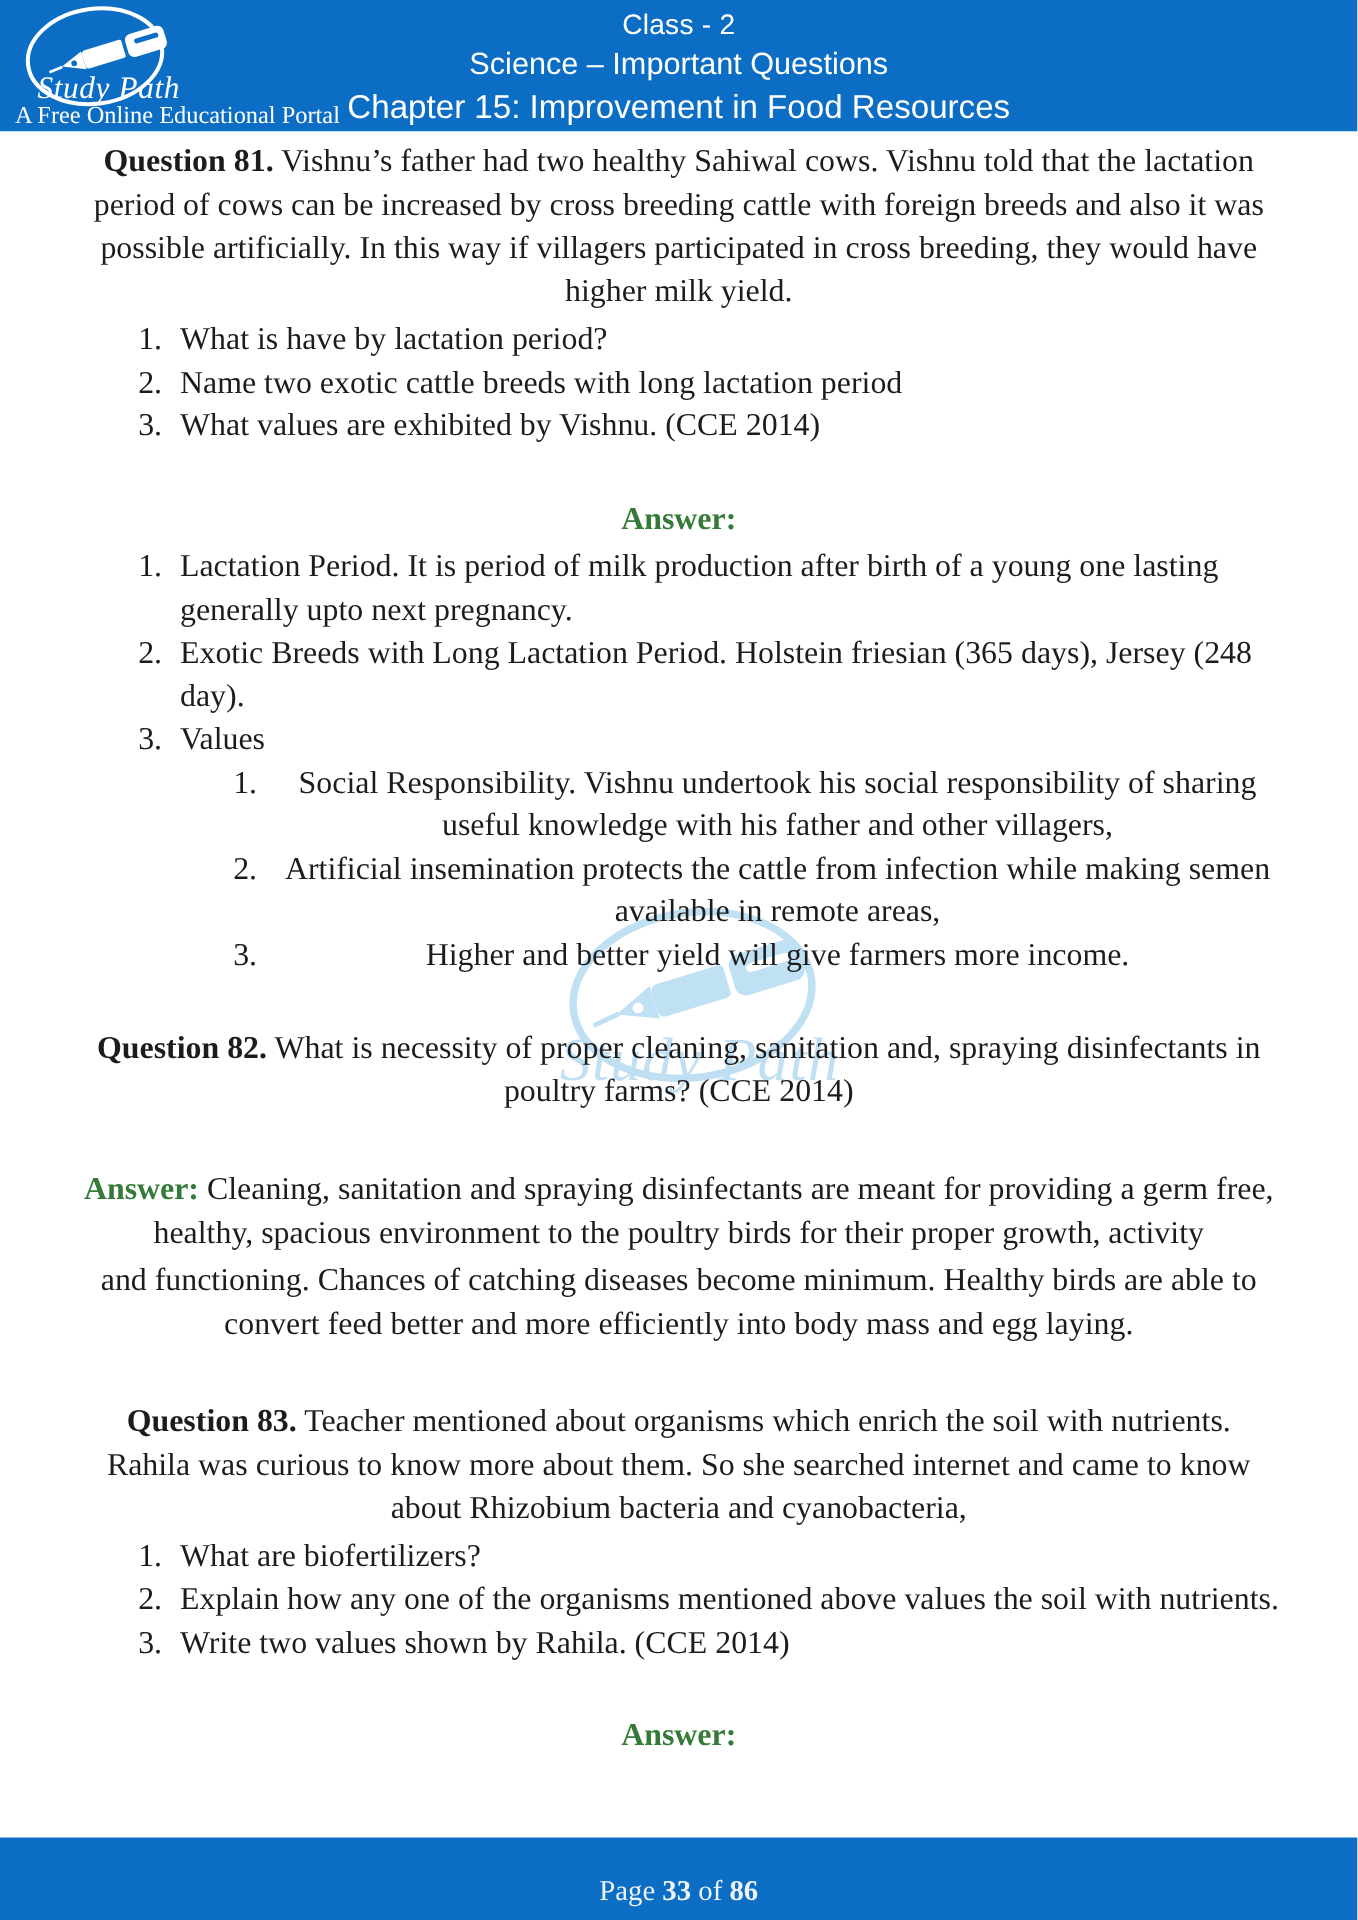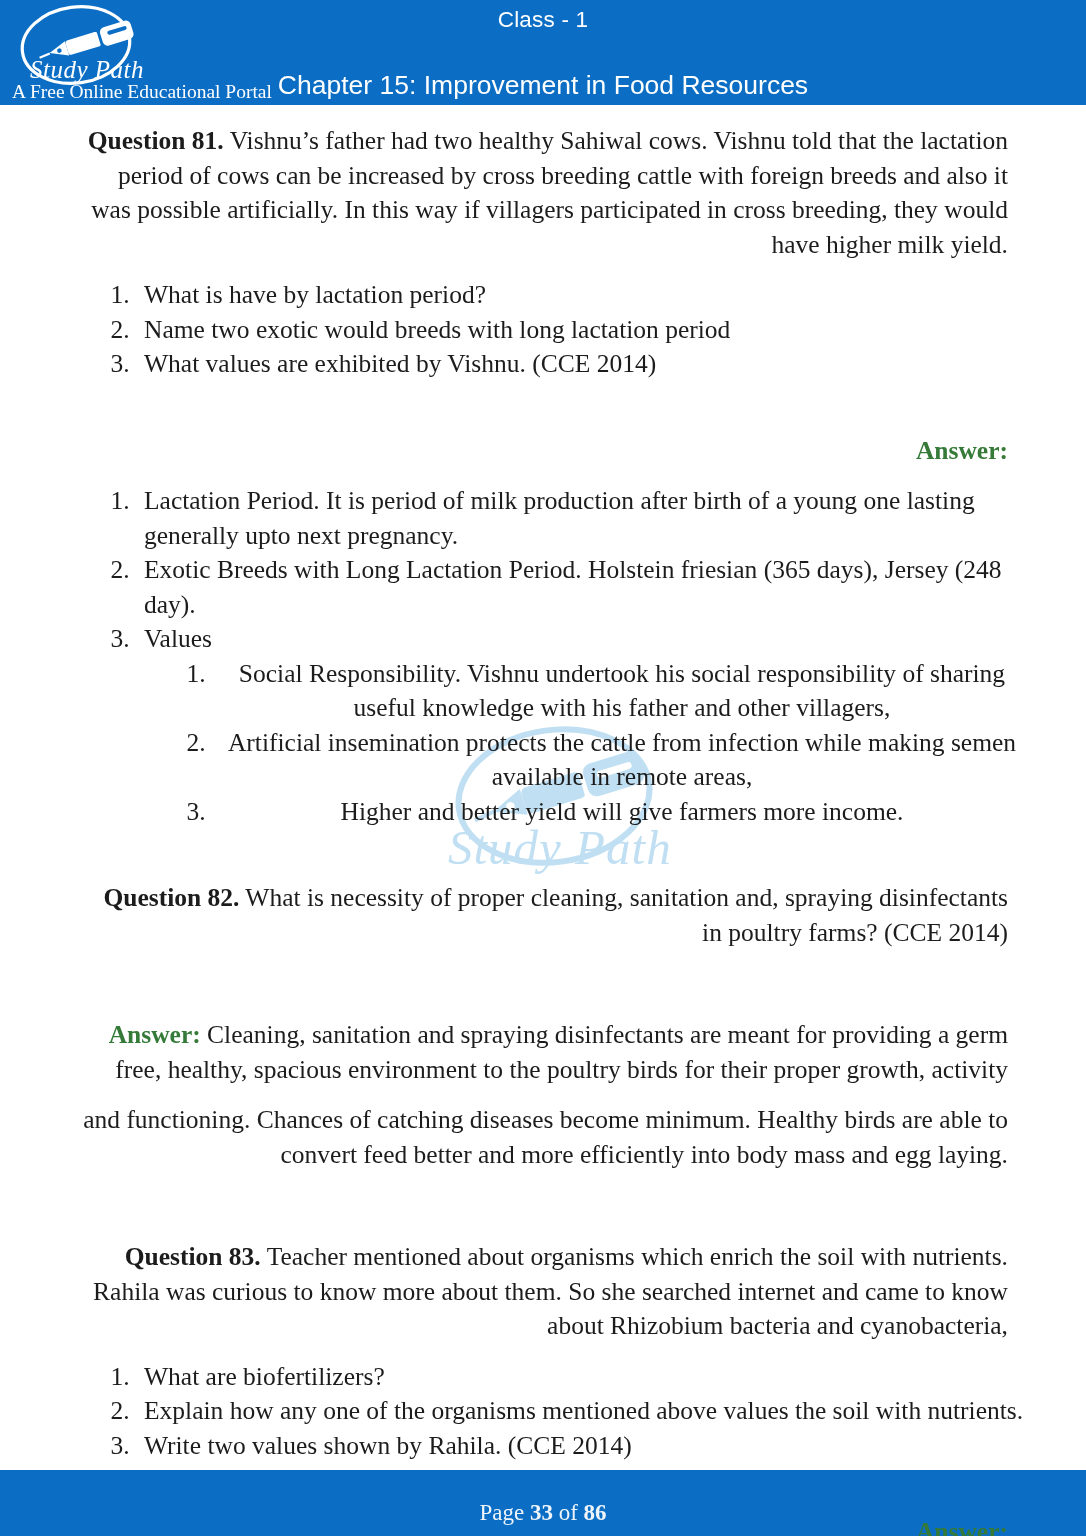--- a/index.html
+++ b/index.html
@@ -102,23 +102,23 @@
     left: 62px;
     top: 108px;
     width: 962px;
     z-index: 2;
     font-size: 25.5px;
     line-height: 34.5px;
     color: #1c1c1c;
   }
 
   p.para {
-    margin: 16px;
+    margin: 4px;
     padding: 0;
-    text-align: right;
+    text-align: center;
   }
   .q-label { font-weight: bold; }
   .answer-label {
     color: #357A38;
     font-weight: bold;
   }
 
   ol.lvl1 {
     margin: 0;
     padding-left: 74px;
@@ -182,21 +182,22 @@
           <rect x="101" y="36" width="20" height="4" rx="2" fill="#0B6EC4"></rect>
         </g>
 
         <text x="22" y="76" fill="#ffffff" font-family="Liberation Serif, serif" font-size="25" font-style="italic" letter-spacing="0.5">Study Path</text>
 
         <text x="4" y="96" fill="#ffffff" font-family="Liberation Serif, serif" font-size="19.5">A Free Online Educational Portal</text>
       </svg>
     </div>
 
     <div class="header-titles">
-      <div class="hdr-line1">Class - 1</div>
+      <div class="hdr-line1">Class - 2</div>
+      <div class="hdr-line2">Science – Important Questions</div>
       <div class="hdr-line3">Chapter 15: Improvement in Food Resources</div>
     </div>
 
   </div>
 
   <div class="watermark">
     <svg width="300" height="175" viewBox="0 0 300 175" xmlns="http://www.w3.org/2000/svg">
       <g opacity="0.62">
         <ellipse cx="150" cy="78" rx="96" ry="66" fill="none" stroke="#9ACDEC" stroke-width="6" transform="rotate(-8 150 78)"></ellipse>
         <g transform="rotate(-17 160 72)">
@@ -212,21 +213,21 @@
       </g>
     </svg>
   </div>
 
   <div class="content">
 
     <p class="para"><span class="q-label">Question 81.</span> <span>Vishnu’s father had two healthy Sahiwal cows. Vishnu told that the lactation period of cows can be increased by cross breeding cattle with foreign breeds and also it was possible artificially. In this way if villagers participated in cross breeding, they would have higher milk yield.</span></p>
 
     <ol class="lvl1">
       <li>What is have by lactation period?</li>
-      <li>Name two exotic would breeds with long lactation period</li>
+      <li>Name two exotic cattle breeds with long lactation period</li>
       <li>What values are exhibited by Vishnu. (CCE 2014)</li>
     </ol>
 
     <div class="gap-lg"></div>
 
     <p class="para"><span class="answer-label">Answer:</span></p>
 
     <ol class="lvl1">
       <li>Lactation Period. It is period of milk production after birth of a young one lasting generally upto next pregnancy.</li>
       <li>Exotic Breeds with Long Lactation Period. Holstein friesian (365 days), Jersey (248 day).</li>

